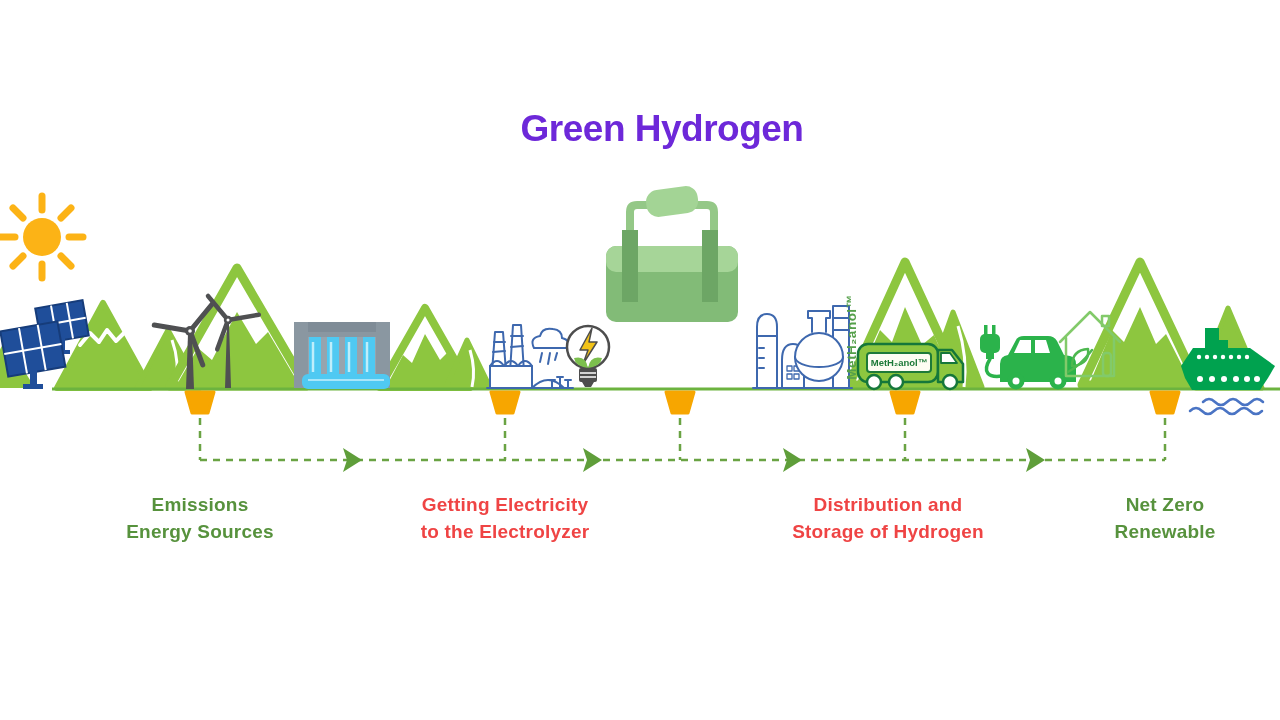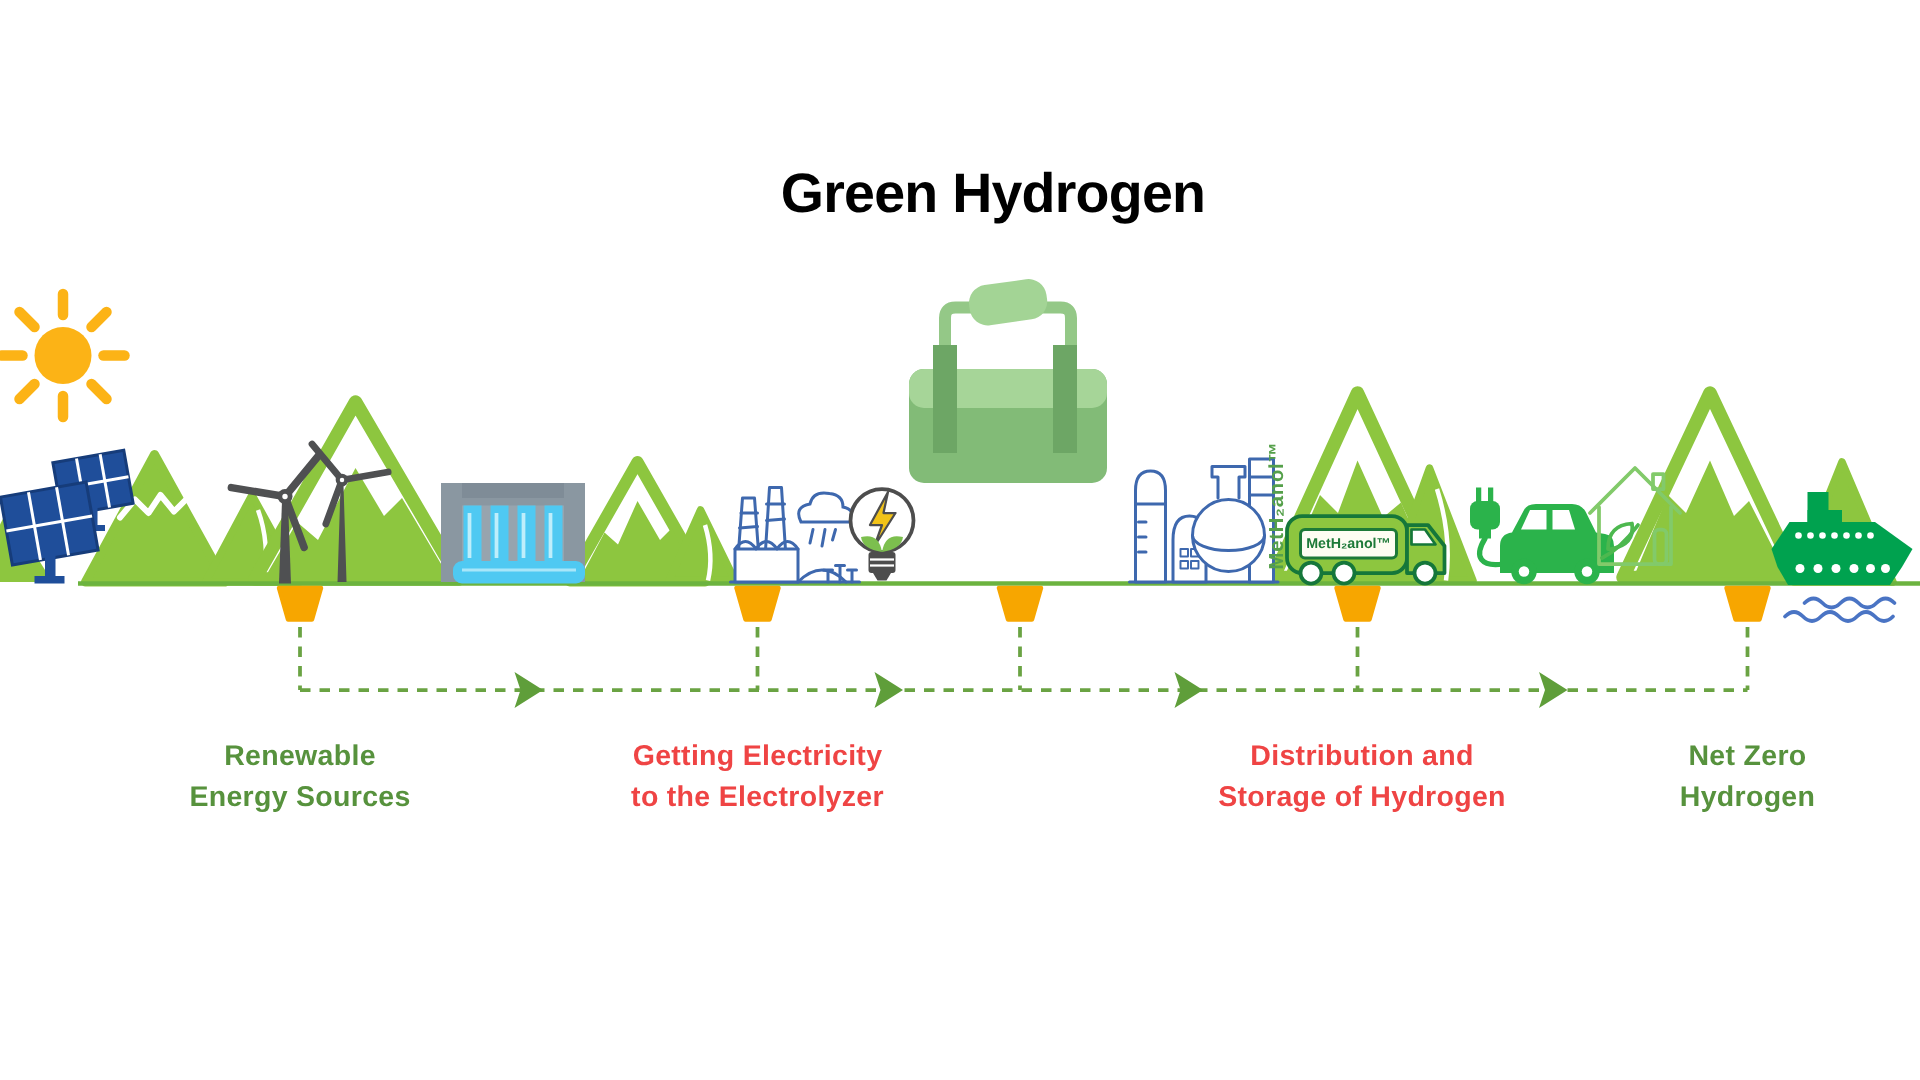--- a/index.html
+++ b/index.html
@@ -1,28 +1,28 @@
 <!DOCTYPE html>
 <html><head>
 <meta charset="utf-8">
 <style>
   html,body{margin:0;padding:0;background:#fff;}
   #canvas{position:relative;width:1280px;height:720px;background:#ffffff;overflow:hidden;
           font-family:"Liberation Sans", sans-serif;}
   #scene{position:absolute;left:0;top:0;}
   .title{position:absolute;left:440px;top:108px;width:444px;text-align:center;
-         font-size:37px;font-weight:bold;color:#000000;letter-spacing:-0.5px;}
+         font-size:37px;font-weight:bold;color:#6d28d9;letter-spacing:-0.5px;}
   .stage-label{position:absolute;top:492px;text-align:center;font-weight:bold;
                font-size:19px;line-height:1.42;white-space:pre-line;letter-spacing:0.2px;}
   .stage-green{color:#57923d;}
   .stage-orange{color:#ef4444;}
   #lbl-s1{left:90px;width:220px;}
   #lbl-s2{left:395px;width:220px;}
   #lbl-s3{left:590px;width:180px;}
-  #lbl-s4{left:788px;width:240px;}
+  #lbl-s4{left:768px;width:240px;}
   #lbl-s5{left:1065px;width:200px;}
   .plant-vlabel{position:absolute;left:851px;top:337px;transform:translate(-50%,-50%) rotate(-90deg);
                 font-size:13.5px;font-weight:bold;color:#55a04a;letter-spacing:0.5px;white-space:nowrap;}
   .truck-label{position:absolute;left:866px;top:352px;width:62px;height:17px;background:#fdfdf2;
                border:2px solid #1d7a38;border-radius:4px;display:flex;align-items:center;justify-content:center;
                font-size:9.5px;font-weight:bold;color:#1d7a38;white-space:nowrap;}
 </style>
 </head>
 <body>
 
@@ -289,25 +289,25 @@
     <g fill="#5f9e3a">
       <polygon points="343,448 362,460 343,472 347,460"></polygon>
       <polygon points="583,448 602,460 583,472 587,460"></polygon>
       <polygon points="783,448 802,460 783,472 787,460"></polygon>
       <polygon points="1026,448 1045,460 1026,472 1030,460"></polygon>
     </g>
   </svg>
 
   <div class="title">Green Hydrogen</div>
 
-  <div id="lbl-s1" class="stage-label stage-green">Renewable
+  <div id="lbl-s1" class="stage-label stage-green">Emissions
 Energy Sources</div>
   <div id="lbl-s2" class="stage-label stage-orange">Getting Electricity
 to the Electrolyzer</div>
   <div id="lbl-s4" class="stage-label stage-orange">Distribution and
 Storage of Hydrogen</div>
   <div id="lbl-s5" class="stage-label stage-green">Net Zero
-Hydrogen</div>
+Renewable</div>
 
   <div class="plant-vlabel">MetH₂anol™</div>
   <div class="truck-label">MetH₂anol™</div>
 
 </div>
 
 </body></html>

